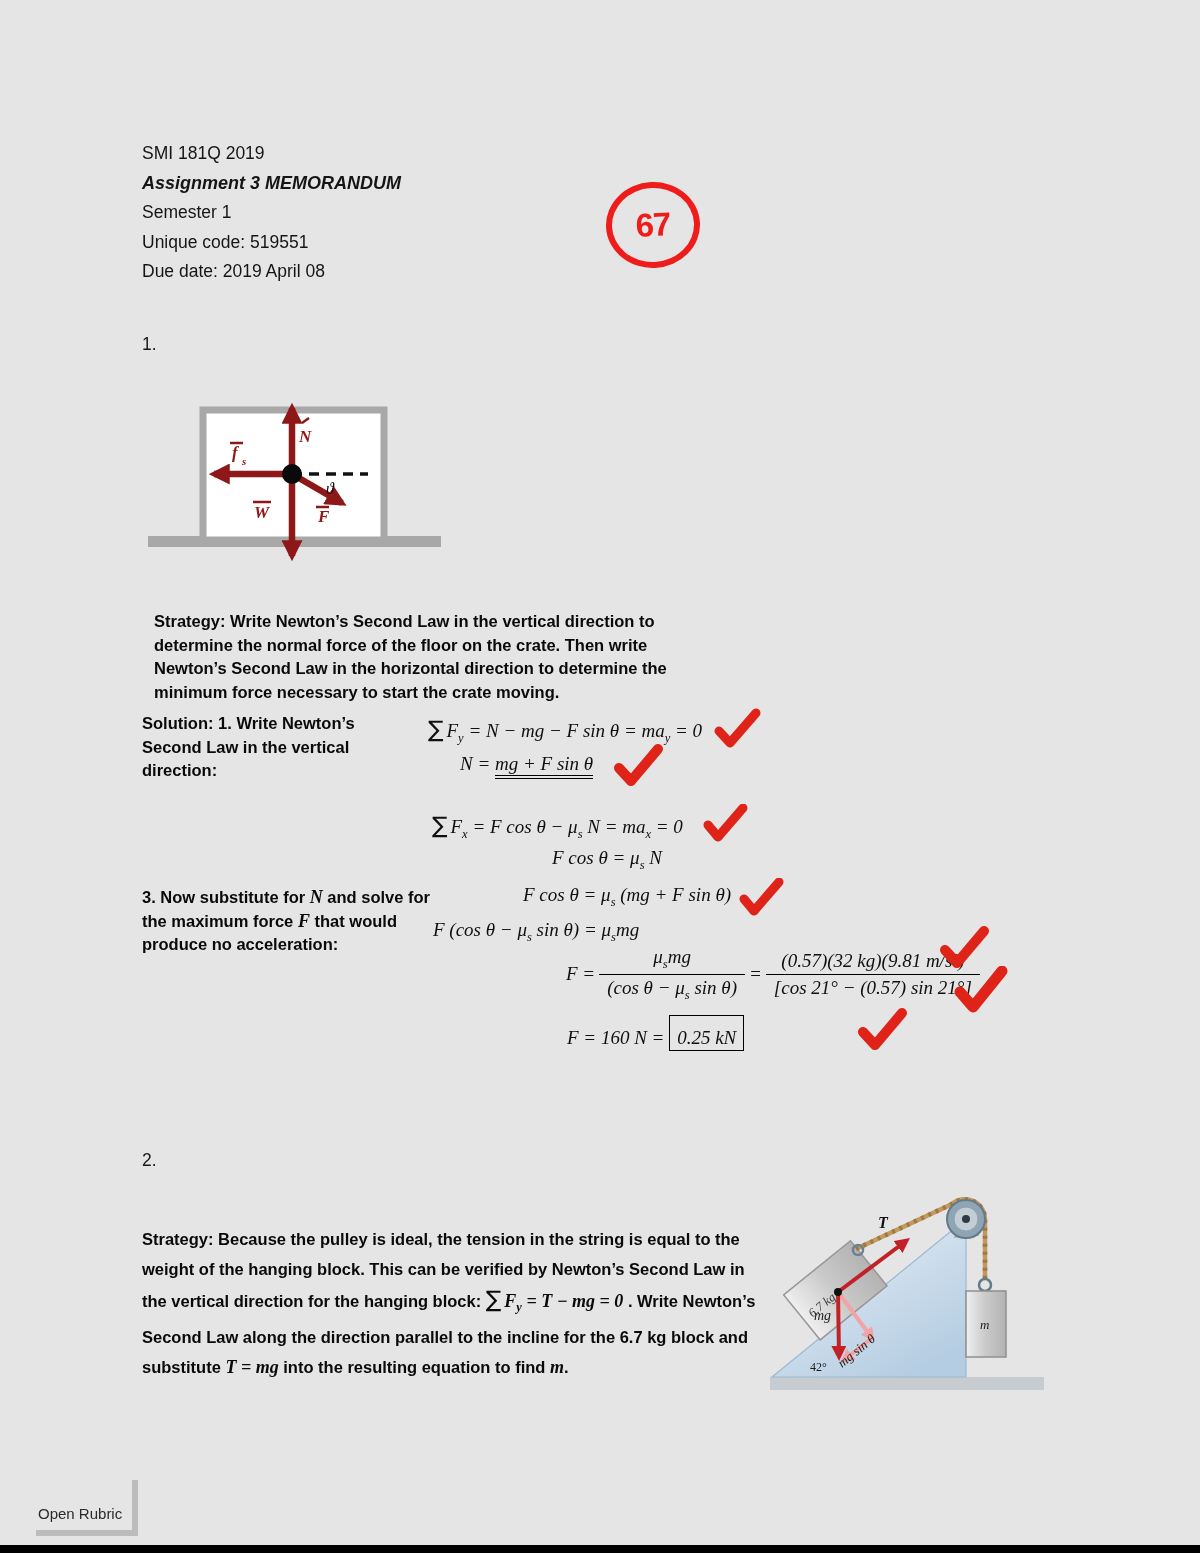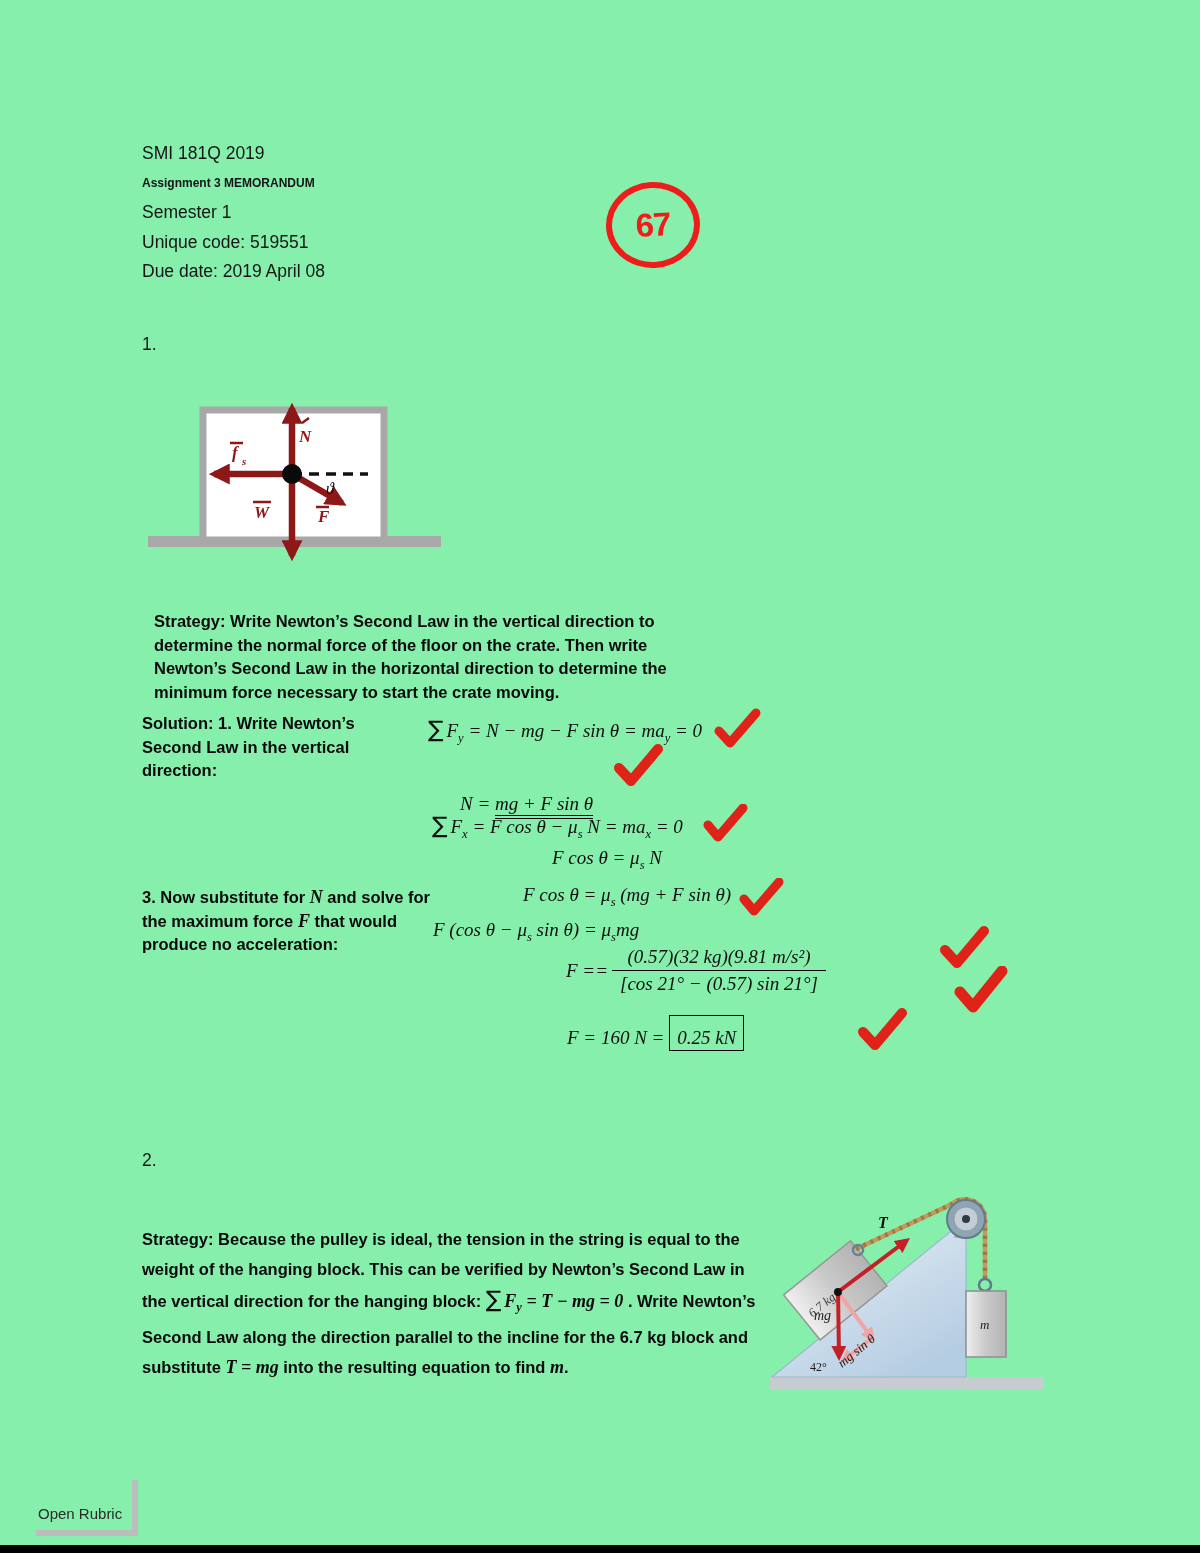--- a/index.html
+++ b/index.html
@@ -1,21 +1,21 @@
 <!DOCTYPE html>
 <html><head>
 <meta charset="utf-8">
 <style>
   html,body{margin:0;padding:0;background:#fff;}
-  .page{position:relative;width:1200px;height:1553px;background:#86efac;overflow:hidden;
+  .page{position:relative;width:1200px;height:1553px;background:#e5e5e5;overflow:hidden;
         font-family:"Liberation Sans",sans-serif;color:#0d0d0d;}
   .abs{position:absolute;}
   
   .hdr{left:142px;top:139px;font-size:17.5px;line-height:29.5px;color:#151515;}
-  .hdr .bold{font-weight:bold;font-size:12px;}
+  .hdr .bold{font-weight:bold;font-size:18px;font-style:italic;}
   
   .grade{left:606px;top:182px;width:82px;height:74px;border:6px solid #ee1d1b;border-radius:50%;
          display:flex;align-items:center;justify-content:center;transform:rotate(-3deg);}
   .grade span{font-size:33px;font-weight:bold;color:#ee1d1b;letter-spacing:-1px;}
   .qnum{font-size:17.5px;color:#1a1a1a;}
   
   .para{font-weight:bold;font-size:16.5px;line-height:23.5px;color:#0a0a0a;}
   .para .imath{font-family:"Liberation Serif",serif;font-style:italic;font-weight:bold;font-size:18px;}
   .s2{line-height:30px;}
   
@@ -82,21 +82,21 @@
 
   <p class="abs para" style="left:142px;top:598px;width:545px;margin:12px;">Strategy: Write Newton’s Second Law in the vertical direction to determine the normal force of the floor on the crate.  Then write Newton’s Second Law in the horizontal direction to determine the minimum force necessary to start the crate moving.</p>
 
   <p class="abs para" style="left:142px;top:712px;width:245px;margin:0;">Solution: 1. Write Newton’s Second Law in the vertical direction:</p>
   <div class="abs eq" style="left:428px;top:716px;">
     <span class="sum">∑</span><span>F</span><sub>y</sub><span> = N − mg − F sin θ = ma</span><sub>y</sub><span> = 0</span>
   </div>
   <svg class="check" style="left:712px;top:708px;" width="50" height="42" viewBox="0 0 50 42">
     <path d="M7 23 L18 35 L44 5" stroke="#e02318" stroke-width="9" fill="none" stroke-linecap="round" stroke-linejoin="round"></path>
     </svg>
-  <div class="abs eq" style="left:460px;top:753px;margin-top:40px;">
+  <div class="abs eq" style="left:460px;top:753px;">
     <span>N = </span><span class="dul">mg + F sin θ</span>
   </div>
   <svg class="check" style="left:612px;top:744px;" width="52" height="44" viewBox="0 0 52 44">
     <path d="M7 24 L19 37 L46 5" stroke="#e02318" stroke-width="10" fill="none" stroke-linecap="round" stroke-linejoin="round"></path>
     </svg>
 
   <div class="abs eq" style="left:432px;top:812px;">
     <span class="sum">∑</span><span>F</span><sub>x</sub><span> = F cos θ − μ</span><sub>s</sub><span> N = ma</span><sub>x</sub><span> = 0</span>
   </div>
   <svg class="check" style="left:702px;top:804px;" width="46" height="40" viewBox="0 0 46 40">
@@ -114,20 +114,24 @@
   </div>
   <svg class="check" style="left:738px;top:878px;" width="46" height="40" viewBox="0 0 46 40">
     <path d="M6 21 L16 33 L41 4" stroke="#e02318" stroke-width="9" fill="none" stroke-linecap="round" stroke-linejoin="round"></path>
     </svg>
   <div class="abs eq" style="left:433px;top:919px;">
     <span>F (cos θ − μ</span><sub>s</sub><span> sin θ) = μ</span><sub>s</sub><span>mg</span>
   </div>
 
   <div class="abs eq bigeq" style="left:566px;top:946px;">
     <span>F = </span>
+    <span class="frac">
+      <span class="num"><span>μ</span><sub>s</sub><span>mg</span></span>
+      <span class="den"><span>(cos θ − μ</span><sub>s</sub><span> sin θ)</span></span>
+    </span>
     <span> = </span>
     <span class="frac">
       <span class="num">(0.57)(32 kg)(9.81 m/s²)</span>
       <span class="den">[cos 21° − (0.57) sin 21°]</span>
     </span>
   </div>
   <svg class="check" style="left:938px;top:926px;" width="52" height="44" viewBox="0 0 52 44">
     <path d="M7 24 L19 37 L46 5" stroke="#e02318" stroke-width="10" fill="none" stroke-linecap="round" stroke-linejoin="round"></path>
     </svg>
   <svg class="check" style="left:952px;top:966px;" width="56" height="48" viewBox="0 0 56 48">

